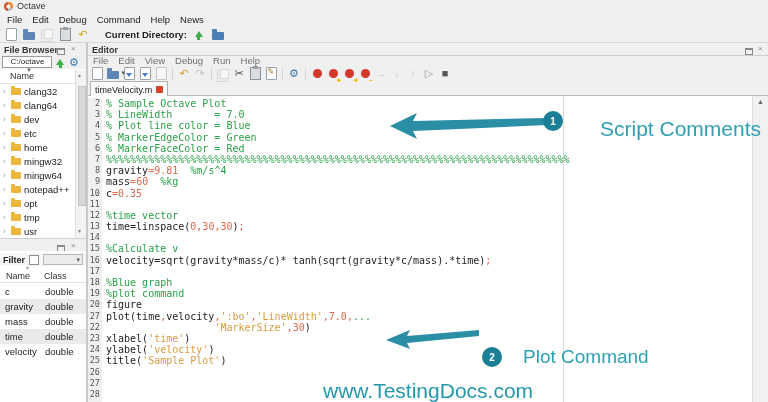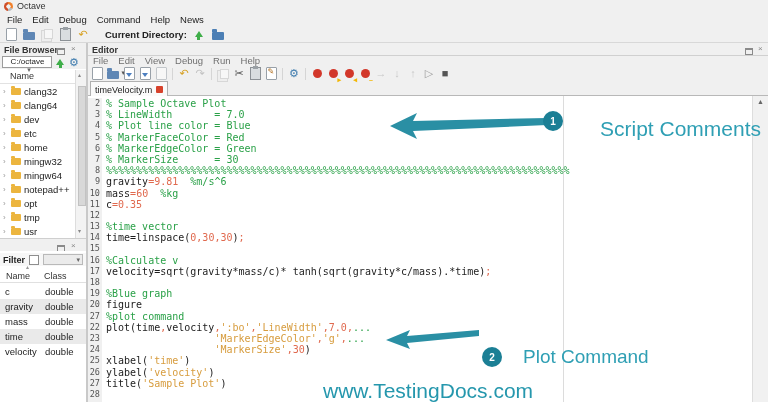--- a/index.html
+++ b/index.html
@@ -391,39 +391,37 @@
         <div class="gl">25</div>
         <div class="gl">26</div>
         <div class="gl">27</div>
         <div class="gl">28</div>
       </div>
     <div class="llmarker"></div>
     <div class="codecol" id="codecol">
         <div class="cl"><span style="color: rgb(42, 161, 72);">% Sample Octave Plot</span></div>
         <div class="cl"><span style="color: rgb(42, 161, 72);">% LineWidth       = 7.0</span></div>
         <div class="cl"><span style="color: rgb(42, 161, 72);">% Plot line color = Blue</span></div>
+        <div class="cl"><span style="color: rgb(42, 161, 72);">% MarkerEdgeColor = Green</span></div>
         <div class="cl"><span style="color: rgb(42, 161, 72);">% MarkerFaceColor = Red</span></div>
-        <div class="cl"><span style="color: rgb(42, 161, 72);">% MarkerEdgeColor = Green</span></div>
-        <div class="cl"><span style="color: rgb(42, 161, 72);">% MarkerSize      = 30</span></div>
         <div class="cl"><span style="color: rgb(42, 161, 72);">%%%%%%%%%%%%%%%%%%%%%%%%%%%%%%%%%%%%%%%%%%%%%%%%%%%%%%%%%%%%%%%%%%%%%%%%%%%%%</span></div>
-        <div class="cl"><span style="color: rgb(28, 28, 28);">gravity</span><span style="color: rgb(224, 105, 78);">=</span><span style="color: rgb(224, 105, 78);">9.81</span><span style="color: rgb(28, 28, 28);">  </span><span style="color: rgb(42, 161, 72);">%m/s^6</span></div>
+        <div class="cl"><span style="color: rgb(28, 28, 28);">gravity</span><span style="color: rgb(224, 105, 78);">=</span><span style="color: rgb(224, 105, 78);">9.81</span><span style="color: rgb(28, 28, 28);">  </span><span style="color: rgb(42, 161, 72);">%m/s^4</span></div>
         <div class="cl"><span style="color: rgb(28, 28, 28);">mass</span><span style="color: rgb(224, 105, 78);">=</span><span style="color: rgb(224, 105, 78);">60</span><span style="color: rgb(28, 28, 28);">  </span><span style="color: rgb(42, 161, 72);">%kg</span></div>
         <div class="cl"><span style="color: rgb(28, 28, 28);">c</span><span style="color: rgb(224, 105, 78);">=</span><span style="color: rgb(224, 105, 78);">0.35</span></div>
         <div class="cl"></div>
         <div class="cl"><span style="color: rgb(42, 161, 72);">%time vector</span></div>
         <div class="cl"><span style="color: rgb(28, 28, 28);">time=linspace(</span><span style="color: rgb(224, 105, 78);">0</span><span style="color: rgb(224, 105, 78);">,</span><span style="color: rgb(224, 105, 78);">30</span><span style="color: rgb(224, 105, 78);">,</span><span style="color: rgb(224, 105, 78);">30</span><span style="color: rgb(28, 28, 28);">)</span><span style="color: rgb(224, 105, 78);">;</span></div>
         <div class="cl"></div>
         <div class="cl"><span style="color: rgb(42, 161, 72);">%Calculate v</span></div>
         <div class="cl"><span style="color: rgb(28, 28, 28);">velocity=sqrt(gravity*mass/c)* tanh(sqrt(gravity*c/mass).*time)</span><span style="color: rgb(224, 105, 78);">;</span></div>
         <div class="cl"></div>
         <div class="cl"><span style="color: rgb(42, 161, 72);">%Blue graph</span></div>
+        <div class="cl"><span style="color: rgb(42, 161, 72);">%plot command</span></div>
         <div class="cl"><span style="color: rgb(28, 28, 28);">figure</span></div>
-        <div class="cl"><span style="color: rgb(42, 161, 72);">%plot command</span></div>
         <div class="cl"><span style="color: rgb(28, 28, 28);">plot(time</span><span style="color: rgb(224, 105, 78);">,</span><span style="color: rgb(28, 28, 28);">velocity</span><span style="color: rgb(224, 105, 78);">,</span><span style="color: rgb(215, 156, 61);">':bo'</span><span style="color: rgb(224, 105, 78);">,</span><span style="color: rgb(215, 156, 61);">'LineWidth'</span><span style="color: rgb(224, 105, 78);">,</span><span style="color: rgb(224, 105, 78);">7.0</span><span style="color: rgb(224, 105, 78);">,</span><span style="color: rgb(42, 161, 72);">...</span></div>
-        <div class="cl"><span style="color: rgb(28, 28, 28);">                  </span><span style="color: rgb(215, 156, 61);">'MarkerEdgeColor'</span><span style="color: rgb(224, 105, 78);">,</span><span style="color: rgb(215, 156, 61);">'g'</span><span style="color: rgb(224, 105, 78);">,</span><span style="color: rgb(42, 161, 72);">...</span></div>
         <div class="cl"><span style="color: rgb(28, 28, 28);">                  </span><span style="color: rgb(215, 156, 61);">'MarkerSize'</span><span style="color: rgb(224, 105, 78);">,</span><span style="color: rgb(224, 105, 78);">30</span><span style="color: rgb(28, 28, 28);">)</span></div>
         <div class="cl"><span style="color: rgb(28, 28, 28);">xlabel(</span><span style="color: rgb(215, 156, 61);">'time'</span><span style="color: rgb(28, 28, 28);">)</span></div>
         <div class="cl"><span style="color: rgb(28, 28, 28);">ylabel(</span><span style="color: rgb(215, 156, 61);">'velocity'</span><span style="color: rgb(28, 28, 28);">)</span></div>
         <div class="cl"><span style="color: rgb(28, 28, 28);">title(</span><span style="color: rgb(215, 156, 61);">'Sample Plot'</span><span style="color: rgb(28, 28, 28);">)</span></div>
       </div>
     <div class="ed-sb">
       <span class="a">▲</span>
     </div>
   </div>
 

